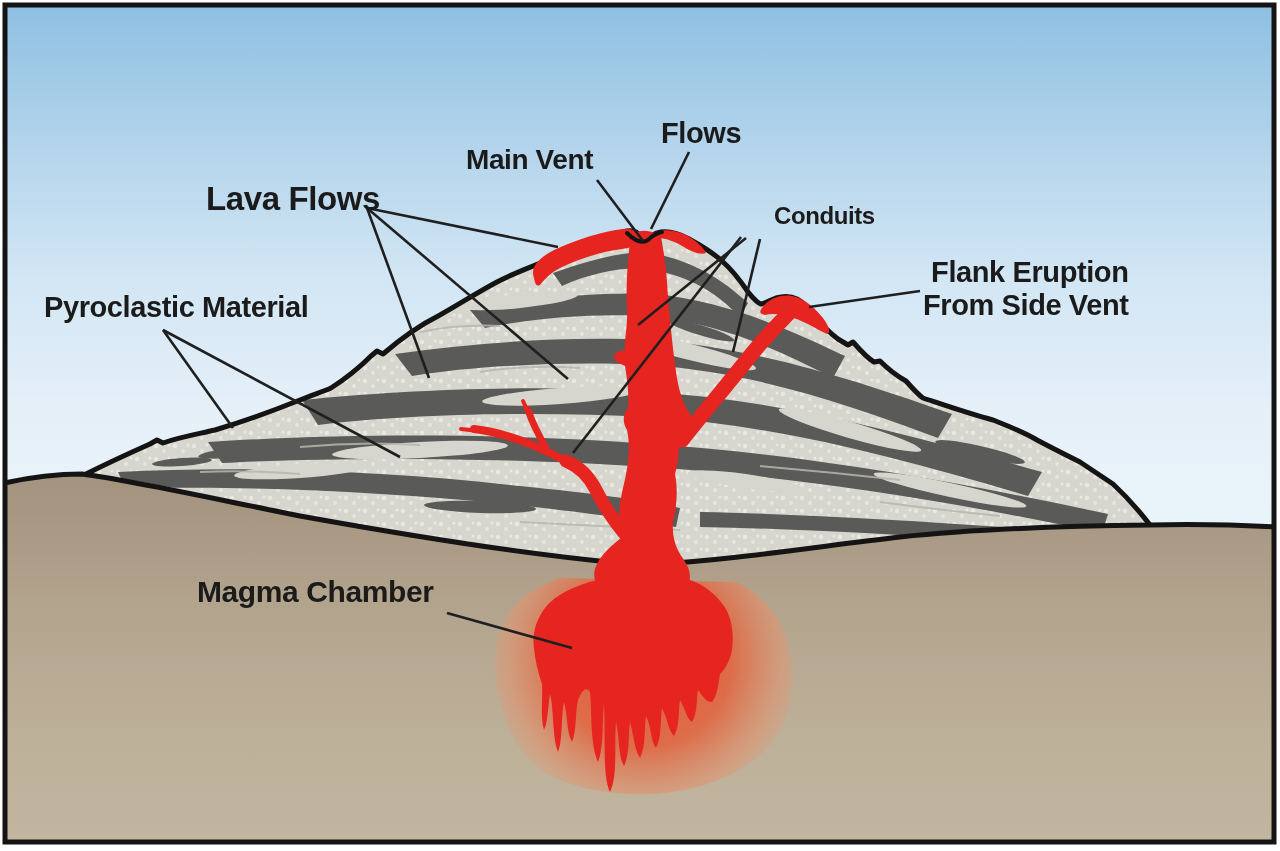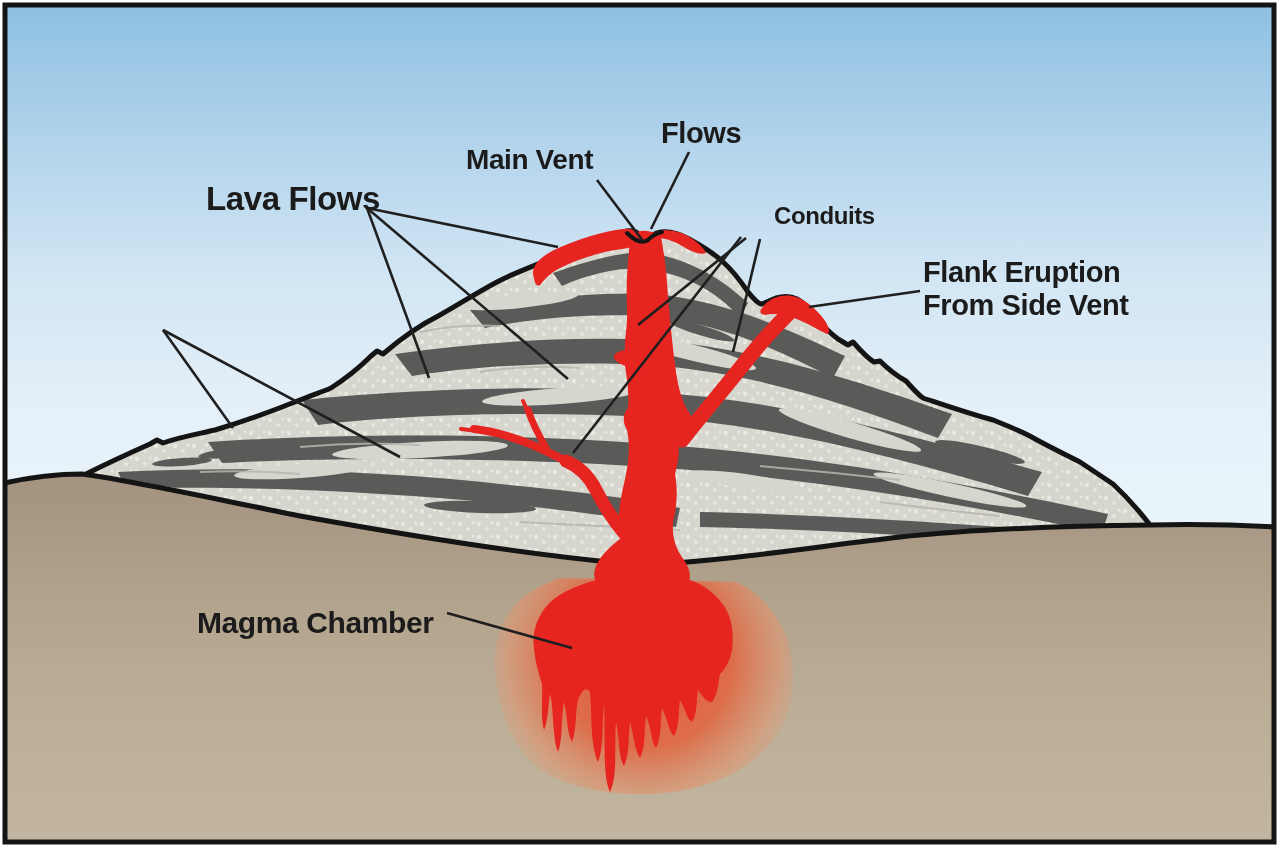--- a/index.html
+++ b/index.html
@@ -16,23 +16,23 @@
     color:#1b1b1b;
     font-weight:700;
     letter-spacing:-0.4px;
     white-space:nowrap;
     line-height:1.06;
   }
   .lbl-lava        {left:206px;top:182px;font-size:33px;}
   .lbl-mainvent    {left:466px;top:145px;font-size:28px;}
   .lbl-crater      {left:661px;top:118px;font-size:29px;}
   .lbl-conduits    {left:743px;top:203px;font-size:24px;margin-left:31px;}
-  .lbl-flank       {left:923px;top:256px;font-size:29px;line-height:33px;}
+  .lbl-flank       {left:923px;top:256px;font-size:29px;line-height:33px;text-align:right;}
   .lbl-pyro        {left:44px;top:292px;font-size:29px;}
-  .lbl-magma       {left:197px;top:607px;font-size:30px;}
+  .lbl-magma       {left:197px;top:576px;font-size:30px;}
 </style>
 </head>
 <body>
 
 <div class="stage">
 
   <svg class="scene" width="1280" height="851" viewBox="0 0 1280 851">
     <defs>
       <linearGradient id="skyGrad" x1="0" y1="5" x2="0" y2="500" gradientUnits="userSpaceOnUse">
         <stop offset="0" stop-color="#8ec0e2"></stop>
@@ -229,15 +229,16 @@
   </svg>
 
   <div class="lbl lbl-lava">Lava Flows</div>
   <div class="lbl lbl-mainvent">Main Vent</div>
   <div class="lbl lbl-crater">Flows</div>
   <div class="lbl lbl-conduits">Conduits</div>
   <div class="lbl lbl-flank">
     <div>Flank Eruption</div>
     <div>From Side Vent</div>
   </div>
+  <div class="lbl lbl-pyro">Pyroclastic Material</div>
   <div class="lbl lbl-magma">Magma Chamber</div>
 
 </div>
 
 </body></html>

